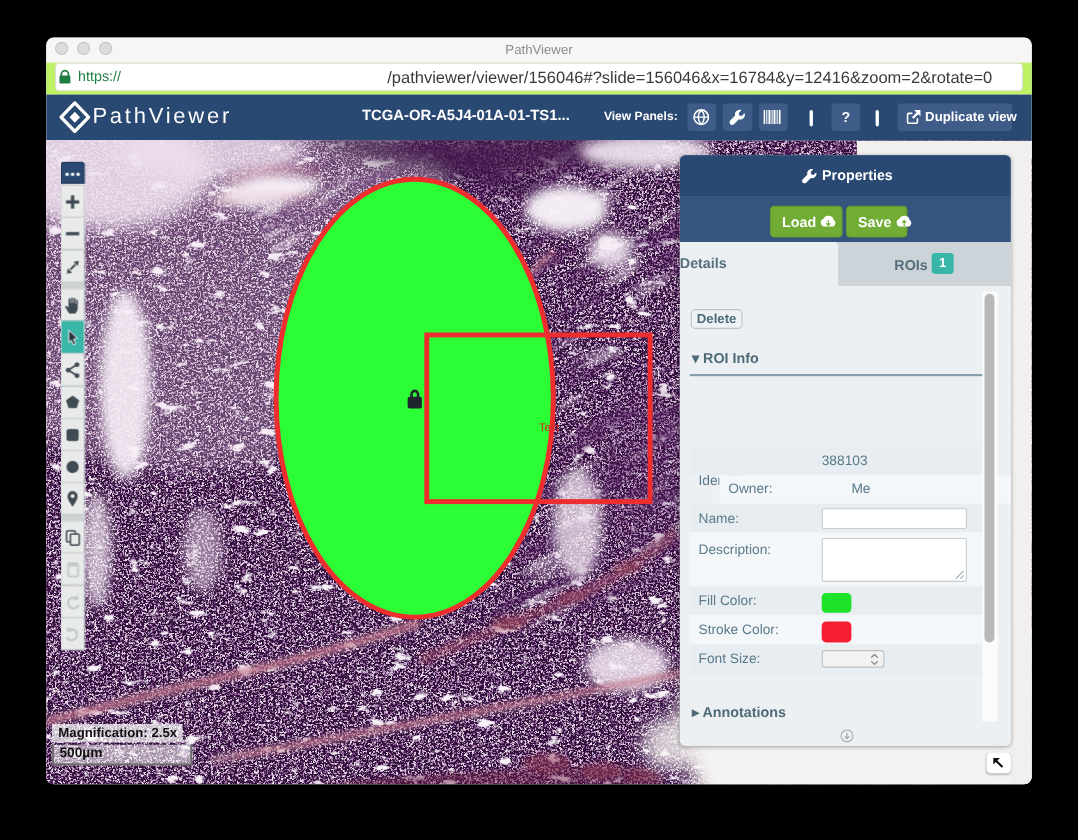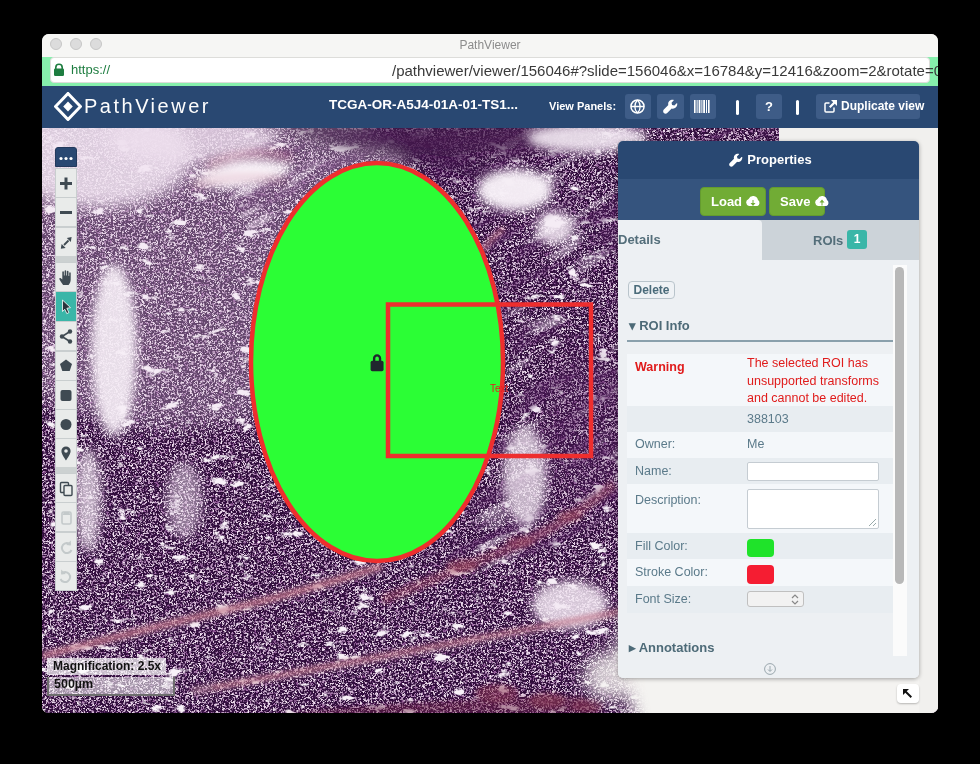--- a/index.html
+++ b/index.html
@@ -4,24 +4,24 @@
 <style>
   * { margin:0; padding:0; box-sizing:border-box; }
   html,body { width:980px; height:764px; background:#000; font-family:"Liberation Sans", sans-serif; overflow:hidden; }
   #win { position:absolute; left:42px; top:34px; width:896px; height:679px; background:#f5f5f3; border-radius:7px; overflow:hidden; }
   .abs { position:absolute; }
 
   
   #titlebar { left:0; top:0; width:896px; height:23px; background:#f6f6f4; }
   .tl { position:absolute; top:4px; width:12px; height:12px; border-radius:50%; background:#dcdcdc; border:1px solid #c6c6c6; }
   #wintitle { position:absolute; top:4px; left:0; width:100%; text-align:center; font-size:12px; color:#8c8c8c; }
-  #urlrow { left:0; top:23px; width:896px; height:29px; background:#86efac; }
+  #urlrow { left:0; top:23px; width:896px; height:29px; background:#bef264; }
   #urlbox { position:absolute; left:8px; top:0px; width:880px; height:26px; background:#fff; border:1px solid #ddddda; border-radius:4px; }
   #httpslbl { position:absolute; left:29px; top:5px; color:#1e7d40; font-size:13px; }
-  #urlpath { position:absolute; left:270px; top:5px; width:630px; text-align:right; color:#3a3a3a; font-size:15px; }
+  #urlpath { position:absolute; left:270px; top:5px; width:630px; text-align:center; color:#3a3a3a; font-size:15px; }
 
   
   #navbar { left:0; top:52px; width:896px; height:42px; background:#294872; }
   #brandtext { position:absolute; left:42px; top:9px; font-size:20px; color:#fdfdfd; letter-spacing:2.5px; }
   #slidetitle { position:absolute; left:287px; top:11px; font-size:13.5px; font-weight:bold; color:#fff; }
   #viewpanels { position:absolute; left:507px; top:14px; font-size:11px; font-weight:bold; color:#fff; }
   .navbtn { position:absolute; top:8px; height:25px; background:#3e5c87; border-radius:3px; }
   .navsep { position:absolute; top:14px; width:3px; height:15px; background:#fff; border-radius:2px; }
   #dupbtn { position:absolute; left:774px; top:8px; width:104px; height:25px; background:#3e5c87; border-radius:3px; color:#fff; font-size:12px; font-weight:bold; }
 
@@ -354,29 +354,25 @@
       <div id="tabdetails">Details</div>
       <div id="tabrois">
           <span id="roistext">ROIs</span>
           <span id="roibadge">1</span>
         </div>
     </div>
     <div id="pbody">
       <div id="delbtn">Delete</div>
       <div style="position:absolute;left:11px;top:58px;color:#4d6a77;font-weight:bold;font-size:13px;">▾ ROI Info</div>
       <div style="position:absolute;left:9px;top:80px;width:267px;border-top:2px solid #8aa0ac;"></div>
-      <div class="prow" style="top:94px;height:52px;background:#f4f7fa;">
-          <span class="lbl" style="color:#e01b1b;font-weight:bold;top:6px;">Warning</span>
-          <span class="val" style="color:#e01b1b;top:1px;width:140px;line-height:17.5px;">The selected ROI has unsupported transforms and cannot be edited.</span>
-        </div>
       <div class="prow" style="top:146px;height:26px;background:#e8edf1;">
           <span class="lbl" style="top:24px;">Identifier:</span>
           <span class="val" style="top:6px;">388103</span>
         </div>
-      <div class="prow" style="top:172px;height:26px;background:#f4f7fa;">
+      <div class="prow" style="top:172px;height:26px;background:#f4f7fa;margin-left:27px;">
           <span class="lbl" style="top:5px;">Owner:</span>
           <span class="val" style="top:5px;">Me</span>
         </div>
       <div class="prow" style="top:198px;height:26px;background:#e8edf1;">
           <span class="lbl" style="top:6px;">Name:</span>
           <span class="val" style="top:4px;width:132px;height:19px;background:#fff;border:1px solid #c5ccd2;border-radius:2px;"></span>
         </div>
       <div class="prow" style="top:224px;height:49px;background:#f4f7fa;">
           <span class="lbl" style="top:9px;">Description:</span>
           <span class="val" style="top:5px;width:132px;height:40px;background:#fff;border:1px solid #c5ccd2;border-radius:2px;">

